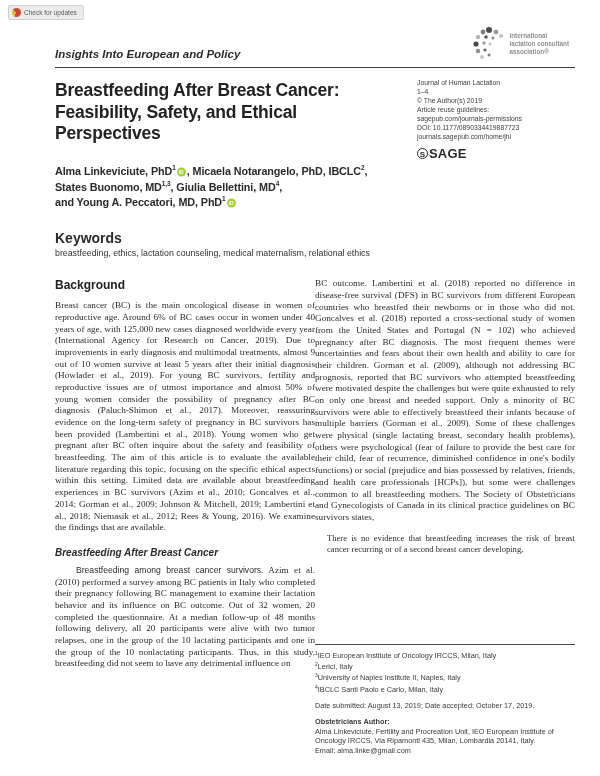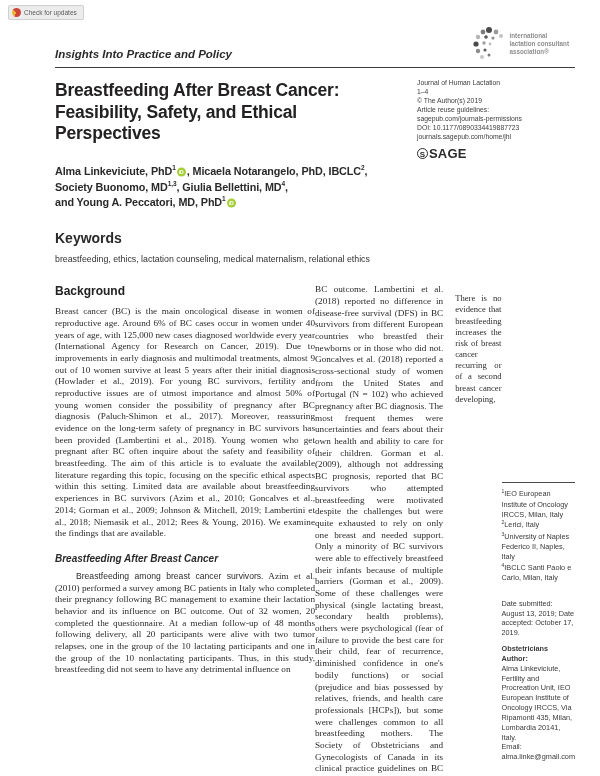--- a/index.html
+++ b/index.html
@@ -77,26 +77,26 @@
     display:flex; align-items:center; gap:1px;
   }
   .sage-s {
     display:inline-block; width:11px; height:11px; border:1.2px solid #2b292a;
     border-radius:50%; font-size:8px; line-height:11px; text-align:center;
   }
 
   
   .keywords { margin-top:20px; font-family:"Liberation Sans", sans-serif; }
   .keywords-heading { font-weight:bold; font-size:14px; color:#2b292a; }
-  .keywords-text { font-size:8.8px; margin-top:8px; color:#333132; }
+  .keywords-text { font-size:8.8px; margin-top:2px; color:#333132; }
 
   
   .columns { display:flex; margin-top:20px; height:478px; }
   .col { flex:1; min-width:0; }
-  .col-right { display:flex; }
+  .col-right { display:flex; flex-direction:column; }
   .body-heading {
     font-family:"Liberation Sans", sans-serif;
     font-weight:bold; font-size:12px; color:#232122; margin-bottom:8px;
   }
   .body-para {
     font-size:9.2px; line-height:1.27; text-align:justify; color:#2e2c2d;
   }
   .sub-heading {
     font-family:"Liberation Sans", sans-serif;
     font-style:italic; font-size:10px; color:#2b292a;
@@ -112,35 +112,35 @@
   }
 
   
   .footnote-block { margin-top:auto; }
   .foot-rule { border:none; border-top:1px solid #4a4848; margin-bottom:5px; }
   .footnotes {
     font-family:"Liberation Sans", sans-serif;
     font-size:7.3px; line-height:1.35; color:#3b393a;
   }
   .footnotes sup { font-size:5px; }
-  .foot-dates { margin-top:16px; }
+  .foot-dates { margin-top:6px; }
   .foot-corr-heading { margin-top:6px; font-weight:bold; }
 </style>
 </head>
 <body>
 
 <div class="update-badge">
   <span class="crossmark-icon"></span>
   <span>Check for updates</span>
 </div>
 
 <div class="page">
 
   <div class="masthead">
-    <div class="section-title">Insights Into Practice and Policy</div>
+    <div class="section-title">Insights Into European and Policy</div>
     <div class="ilca-logo">
       <svg width="34" height="36" viewBox="0 0 34 36">
         <circle cx="17" cy="4" r="3" fill="#4b4b4b"></circle>
         <circle cx="24" cy="6" r="2.4" fill="#9a9a9a"></circle>
         <circle cx="11" cy="6" r="2.4" fill="#7d7d7d"></circle>
         <circle cx="29" cy="10" r="2" fill="#c2c2c2"></circle>
         <circle cx="6" cy="11" r="2.2" fill="#b5b5b5"></circle>
         <circle cx="14" cy="11" r="1.8" fill="#565656"></circle>
         <circle cx="21" cy="12" r="1.6" fill="#8d8d8d"></circle>
         <circle cx="4" cy="18" r="2.6" fill="#4b4b4b"></circle>
@@ -160,21 +160,21 @@
   </div>
 
   <div class="top-grid">
     <div class="title-block">
       <h1 class="article-title">Breastfeeding After Breast Cancer: Feasibility, Safety, and Ethical Perspectives</h1>
       <div class="authors">
         <div>
           <span>Alma Linkeviciute, PhD</span><sup>1</sup><span class="orcid-icon">iD</span><span>, Micaela Notarangelo, PhD, IBCLC</span><sup>2</sup><span>,</span>
         </div>
         <div>
-          <span>Society Buonomo, MD</span><sup>1,3</sup><span>, Giulia Bellettini, MD</span><sup>4</sup><span>,</span>
+          <span>States Buonomo, MD</span><sup>1,3</sup><span>, Giulia Bellettini, MD</span><sup>4</sup><span>,</span>
         </div>
         <div>
           <span>and Young A. Peccatori, MD, PhD</span><sup>1</sup><span class="orcid-icon">iD</span>
         </div>
       </div>
     </div>
     <div class="journal-info">
       <div>Journal of Human Lactation</div>
       <div>1–4</div>
       <div>© The Author(s) 2019</div>
@@ -204,21 +204,21 @@
     </div>
 
     <div class="col col-right">
       <p class="body-para">BC outcome. Lambertini et al. (2018) reported no difference in disease-free survival (DFS) in BC survivors from different European countries who breastfed their newborns or in those who did not. Goncalves et al. (2018) reported a cross-sectional study of women from the United States and Portugal (N = 102) who achieved pregnancy after BC diagnosis. The most frequent themes were uncertainties and fears about their own health and ability to care for their children. Gorman et al. (2009), although not addressing BC prognosis, reported that BC survivors who attempted breastfeeding were motivated despite the challenges but were quite exhausted to rely on only one breast and needed support. Only a minority of BC survivors were able to effectively breastfeed their infants because of multiple barriers (Gorman et al., 2009). Some of these challenges were physical (single lactating breast, secondary health problems), others were psychological (fear of failure to provide the best care for their child, fear of recurrence, diminished confidence in one's bodily functions) or social (prejudice and bias possessed by relatives, friends, and health care professionals [HCPs]), but some were challenges common to all breastfeeding mothers. The Society of Obstetricians and Gynecologists of Canada in its clinical practice guidelines on BC survivors states,</p>
       <p class="block-quote">There is no evidence that breastfeeding increases the risk of breast cancer recurring or of a second breast cancer developing,</p>
       <div class="footnote-block">
         <hr class="foot-rule">
         <div class="footnotes">
           <div><sup>1</sup><span>IEO European Institute of Oncology IRCCS, Milan, Italy</span></div>
           <div><sup>2</sup><span>Lerici, Italy</span></div>
-          <div><sup>3</sup><span>University of Naples Federico II, Naples, Italy</span></div>
+          <div><sup>3</sup><span>University of Naples Institute II, Naples, Italy</span></div>
           <div><sup>4</sup><span>IBCLC Santi Paolo e Carlo, Milan, Italy</span></div>
           <div class="foot-dates">Date submitted: August 13, 2019; Date accepted: October 17, 2019.</div>
           <div class="foot-corr-heading">Obstetricians Author:</div>
           <div>Alma Linkeviciute, Fertility and Procreation Unit, IEO European Institute of Oncology IRCCS, Via Ripamonti 435, Milan, Lombardia 20141, Italy.</div>
           <div>Email: alma.linke@gmail.com</div>
         </div>
       </div>
     </div>
 
   </div>

